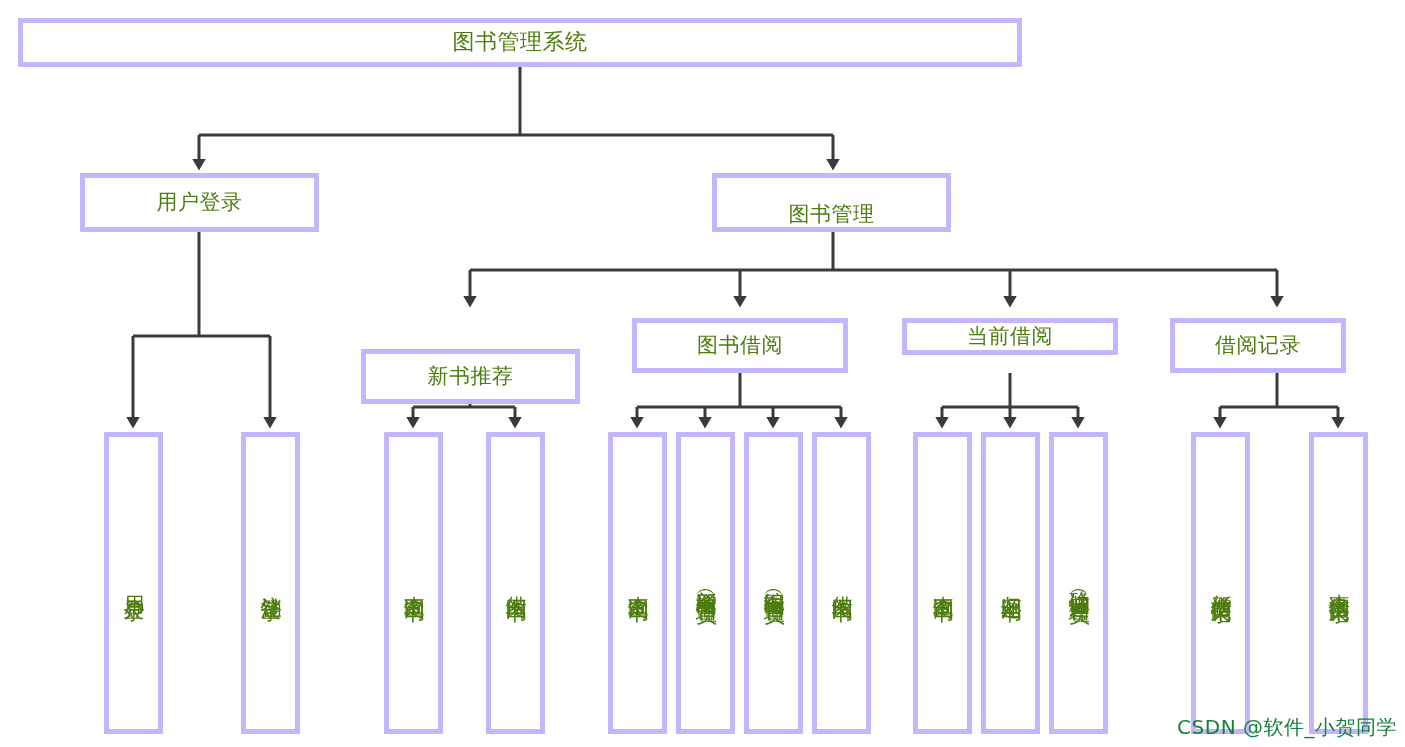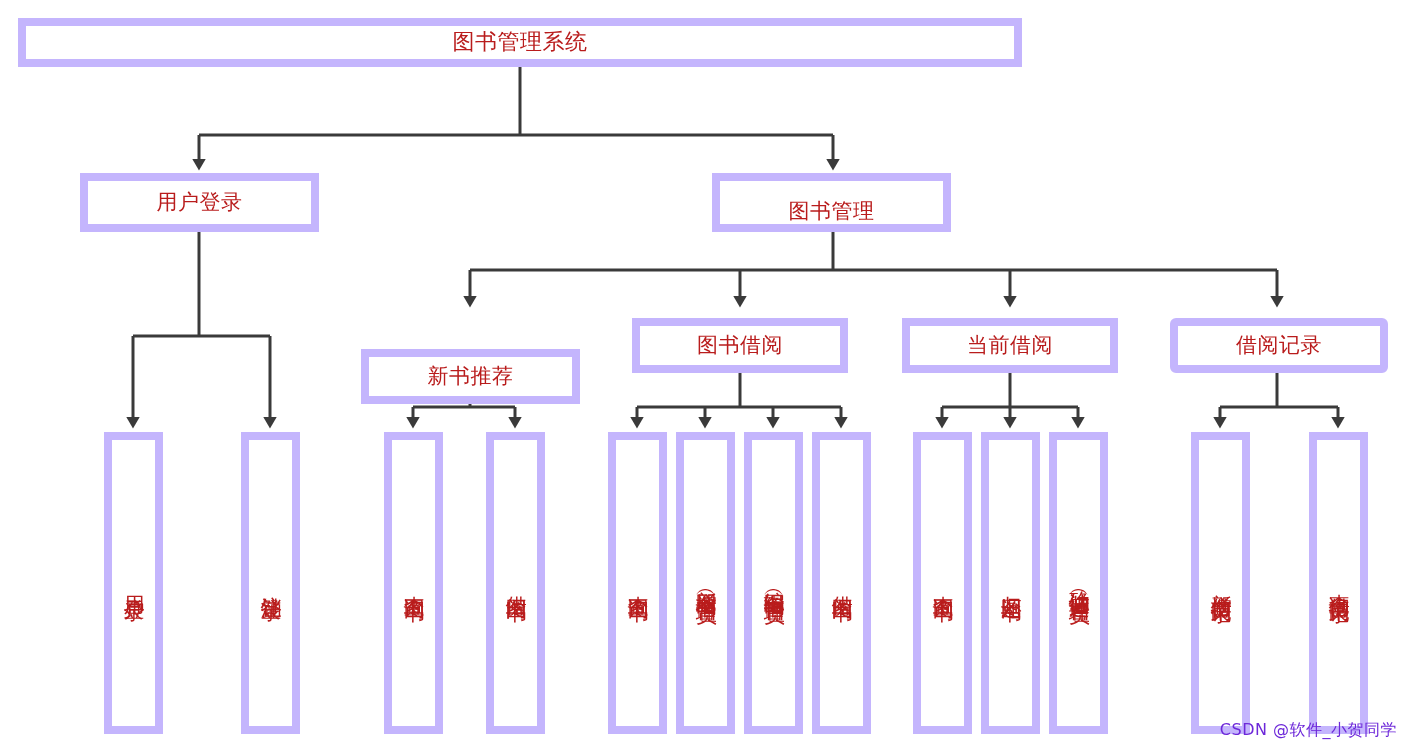--- a/index.html
+++ b/index.html
@@ -22,25 +22,25 @@
     left: 0;
     top: 0;
     width: 1405px;
     height: 747px;
     pointer-events: none;
   }
   .node {
     position: absolute;
     box-sizing: border-box;
     background: #ffffff;
-    border: 8px solid #c4b5fd;
+    border: 5px solid #c4b5fd;
     display: flex;
     align-items: center;
     justify-content: center;
-    color: #b91c1c;
+    color: #4d7c0f;
   }
   .node.h {
     font-size: 21px;
     line-height: 1.2;
     letter-spacing: 0.5px;
   }
   .node.v {
     font-size: 21px;
     letter-spacing: 1px;
   }
@@ -52,22 +52,22 @@
     white-space: nowrap;
     display: block;
   }
   .node.root {
     font-size: 22px;
   }
   .watermark {
     position: absolute;
     right: 8px;
     bottom: 6px;
-    font-size: 16px;
-    color: #6d28d9;
+    font-size: 20px;
+    color: #15803d;
     letter-spacing: 0.5px;
     white-space: nowrap;
     font-family: "DejaVu Sans", "Liberation Sans", sans-serif;
   }
 </style>
 </head>
 <body>
 
 <div id="canvas">
 
@@ -131,24 +131,24 @@
   <div class="node h" style="left:712px; top:173px; width:239px; height:59px;align-items:flex-end;">
     <span>图书管理</span>
   </div>
 
   <div class="node h" style="left:361px; top:318px; width:219px; height:55px;margin-top:31px;">
     <span>新书推荐</span>
   </div>
   <div class="node h" style="left:632px; top:318px; width:216px; height:55px;">
     <span>图书借阅</span>
   </div>
-  <div class="node h" style="left:902px; top:318px; width:216px; height:55px;">
+  <div class="node h" style="left:902px; top:318px; width:216px; height:37px;">
     <span>当前借阅</span>
   </div>
-  <div class="node h" style="left:1170px; top:318px; width:218px; height:55px;border-radius:6px;">
+  <div class="node h" style="left:1170px; top:318px; width:176px; height:55px;">
     <span>借阅记录</span>
   </div>
 
   <div class="node v" style="left:104px; top:432px; width:59px; height:302px;">
     <span class="vtext">用户登录</span>
   </div>
   <div class="node v" style="left:241px; top:432px; width:59px; height:302px;">
     <span class="vtext">注销登录</span>
   </div>
 

